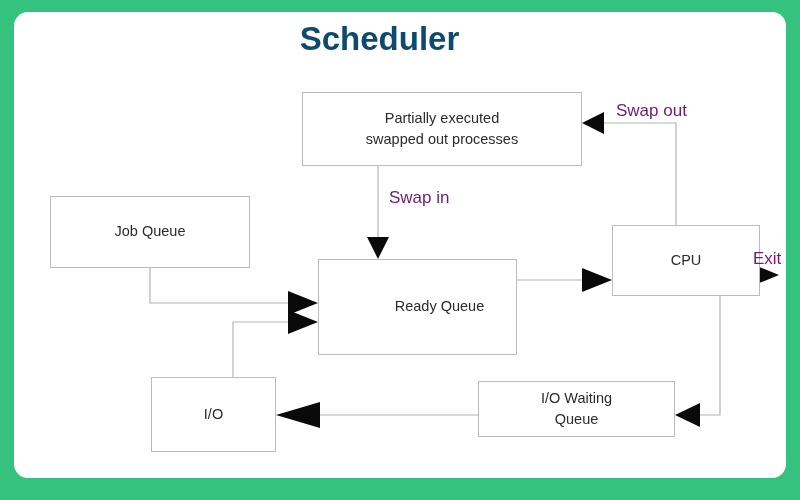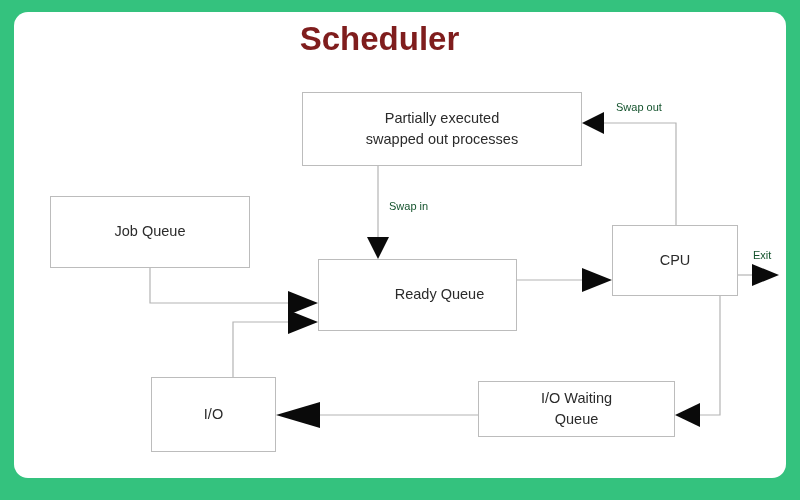--- a/index.html
+++ b/index.html
@@ -26,41 +26,41 @@
     border-radius: 14px;
   }
   #title {
     position: absolute;
     left: 0;
     top: 20px;
     width: 759px;
     text-align: center;
     font-size: 33px;
     font-weight: bold;
-    color: #7f1d1d;
+    color: #0c4a6e;
     letter-spacing: 0px;
   }
   .node {
     position: absolute;
     box-sizing: border-box;
     border: 1px solid #bcbcbc;
     background: #ffffff;
     display: flex;
     align-items: center;
     justify-content: center;
     text-align: center;
     color: #2b2b2b;
     font-size: 14.5px;
     line-height: 1.45;
   }
   .node .label { display: block; white-space: pre-line; }
   .edge-label {
     position: absolute;
-    color: #14532d;
-    font-size: 11px;
+    color: #701a75;
+    font-size: 17px;
     white-space: nowrap;
   }
   svg.wires {
     position: absolute;
     left: 0;
     top: 0;
     width: 800px;
     height: 500px;
     overflow: visible;
   }
@@ -104,33 +104,33 @@
 
   <div class="node" style="left:302px; top:92px; width:280px; height:74px;">
     <span class="label">Partially executed
 swapped out processes</span>
   </div>
 
   <div class="node" style="left:50px; top:196px; width:200px; height:72px;">
     <span class="label">Job Queue</span>
   </div>
 
-  <div class="node" style="left:318px; top:259px; width:199px; height:72px;padding-left:44px;">
+  <div class="node" style="left:318px; top:259px; width:199px; height:96px;padding-left:44px;">
     <span class="label">Ready Queue</span>
   </div>
 
-  <div class="node" style="left:612px; top:225px; width:126px; height:71px;">
+  <div class="node" style="left:612px; top:225px; width:148px; height:71px;">
     <span class="label">CPU</span>
   </div>
 
   <div class="node" style="left:151px; top:377px; width:125px; height:75px;align-items:center;">
     <span class="label">I/O</span>
   </div>
 
   <div class="node" style="left:478px; top:381px; width:197px; height:56px;">
     <span class="label">I/O Waiting
 Queue</span>
   </div>
 
   <div class="edge-label" style="left:616px; top:101px;">Swap out</div>
-  <div class="edge-label" style="left:389px; top:200px;">Swap in</div>
+  <div class="edge-label" style="left:389px; top:188px;">Swap in</div>
   <div class="edge-label" style="left:753px; top:241px;margin-top:8px;">Exit</div>
 </div>
 
 </body></html>

